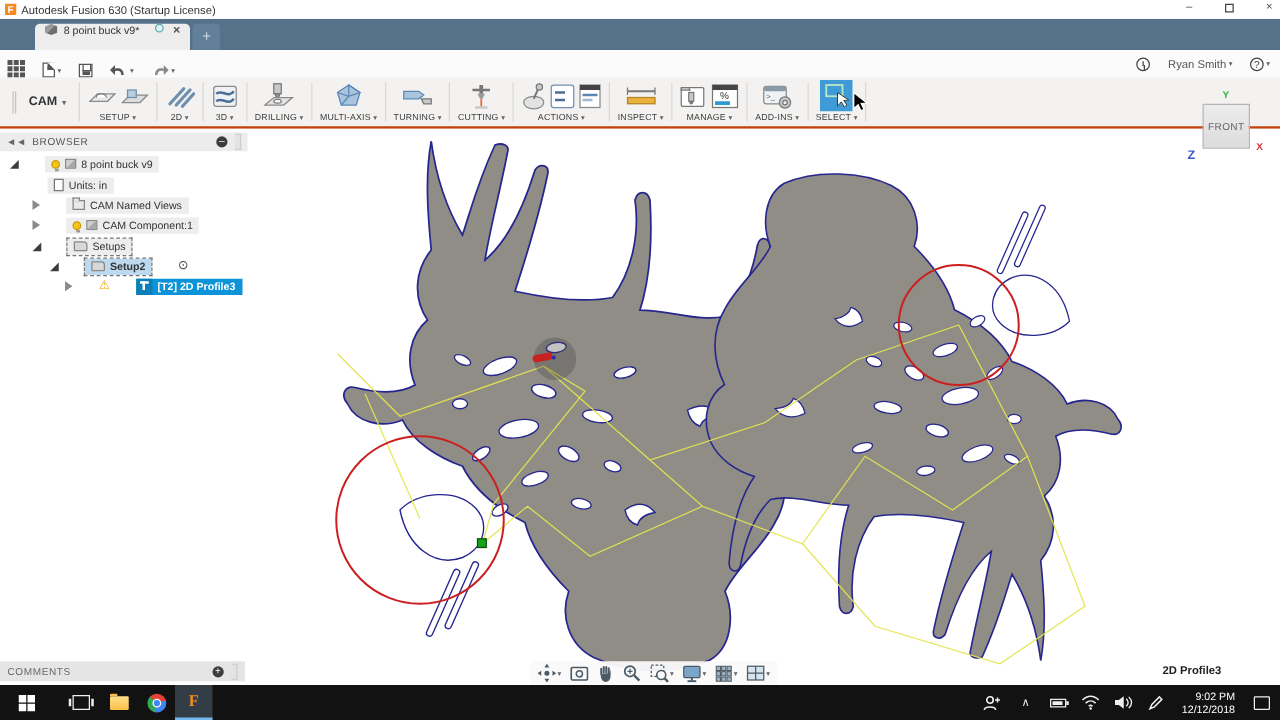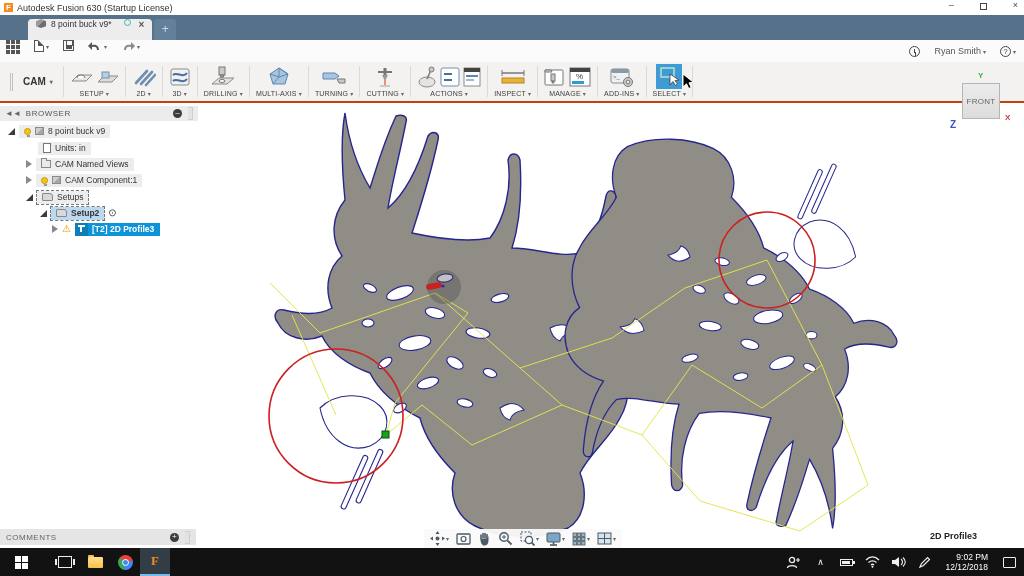--- a/index.html
+++ b/index.html
@@ -15,21 +15,21 @@
 
   
   .tabbar { height:25px; background:#56718a; display:flex; align-items:flex-end; padding-left:28px; }
   .doc-tab { height:21px; background:#ededed; border-radius:4px 4px 0 0; display:flex; align-items:flex-start; gap:5px; padding:0 8px; font-size:8.5px; color:#333; min-width:115px; }
   .tab-cube { width:10px; height:9px; background:linear-gradient(135deg,#9a9a9a 50%,#6e6e6e 50%); clip-path:polygon(50% 0,100% 25%,100% 80%,50% 100%,0 80%,0 25%); }
   .tab-sync { width:7px; height:7px; border:1.5px solid #49b0b8; border-radius:50%; margin-left:8px; }
   .tab-close { color:#555; font-size:10px; font-weight:bold; margin-left:2px; }
   .new-tab { width:22px; height:21px; background:#63809a; color:#cfdbe4; font-size:12px; text-align:center; line-height:20px; margin-left:2px; border-radius:3px 3px 0 0; }
 
   
-  .quickbar { height:22px; background:#fbfbfb; display:flex; align-items:flex-start; padding-left:6px; gap:14px; position:relative; }
+  .quickbar { height:22px; background:#fbfbfb; display:flex; align-items:flex-end; padding-left:6px; gap:14px; position:relative; }
   .qicon { display:flex; align-items:center; gap:2px; color:#555; }
   .grid9 { display:grid; grid-template-columns:repeat(3,4px); grid-template-rows:repeat(3,4px); gap:1px; }
   .grid9 i { background:#555; }
   .page-ic { width:10px; height:12px; background:#fff; border:1px solid #555; position:relative; }
   .page-ic::after { content:""; position:absolute; right:-1px; top:-1px; border:3px solid; border-color:#fbfbfb #fbfbfb #555 #555; }
   .floppy { width:11px; height:11px; border:1px solid #555; position:relative; }
   .floppy::before { content:""; position:absolute; left:2px; top:0; width:5px; height:4px; border:1px solid #555; border-top:none; }
   .floppy::after { content:""; position:absolute; left:2px; bottom:1px; width:6px; height:3px; background:#555; }
   .dd { font-size:6px; color:#666; }
   .acct { position:absolute; right:8px; top:0; height:22px; display:flex; align-items:center; gap:14px; font-size:9px; color:#333; }
@@ -55,21 +55,21 @@
   .viewcube { position:absolute; left:952px; top:75px; width:62px; height:56px; font-size:8px; }
   .vc-face { position:absolute; left:10px; top:8px; width:38px; height:36px; background:linear-gradient(#ececec,#dcdcdc); border:1px solid #b5b5b5; color:#666; display:flex; align-items:center; justify-content:center; letter-spacing:.3px; }
   .ax { position:absolute; font-weight:bold; }
 
   
   .browser { position:absolute; left:0; top:3px; width:205px; font-size:8.5px; color:#333; }
   .bheader { width:198px; height:15px; background:#ececec; display:flex; align-items:center; padding:0 5px; gap:5px; color:#555; }
   .bheader .ttl { letter-spacing:.5px; font-size:8px; flex:1; }
   .circ-btn { width:9px; height:9px; border-radius:50%; background:#3c3c3c; color:#fff; font-size:8px; line-height:8px; text-align:center; }
   .edge-tab { width:5px; height:13px; background:#e3e3e3; border:1px solid #cfcfcf; border-left:none; margin-left:1px; }
-  .trow { position:absolute; display:flex; align-items:center; gap:4px; height:14px;text-align:right; }
+  .trow { position:absolute; display:flex; align-items:center; gap:21px; height:14px;text-align:right; }
   .chip { background:rgba(236,236,236,.92); padding:0 5px; height:13px; display:flex; align-items:center; gap:4px; white-space:nowrap; }
   .tri-exp { width:0; height:0; border-left:7px solid transparent; border-bottom:7px solid #3c3c3c; }
   .tri-o { width:0; height:0; border-top:4px solid transparent; border-bottom:4px solid transparent; border-left:6px solid #8a8a8a; }
   .bulb { width:7px; height:7px; background:#f5c518; border:1px solid #c79a00; border-radius:50%; position:relative; }
   .bulb::after { content:""; position:absolute; left:1.5px; bottom:-3px; width:3px; height:2px; background:#999; }
   .comp-ic { width:9px; height:8px; background:linear-gradient(135deg,#cfcfcf 50%,#a8a8a8 50%); border:1px solid #8a8a8a; }
   .doc-ic { width:8px; height:10px; background:#fff; border:1px solid #777; }
   .folder-ic { width:10px; height:8px; background:#e9e9e9; border:1px solid #888; position:relative; }
   .folder-ic::before { content:""; position:absolute; left:-1px; top:-3px; width:4px; height:2px; background:#e9e9e9; border:1px solid #888; border-bottom:none; }
   .setup-ic { width:11px; height:8px; background:#d8d8d8; border:1px solid #888; border-radius:1px 3px 1px 1px; }

